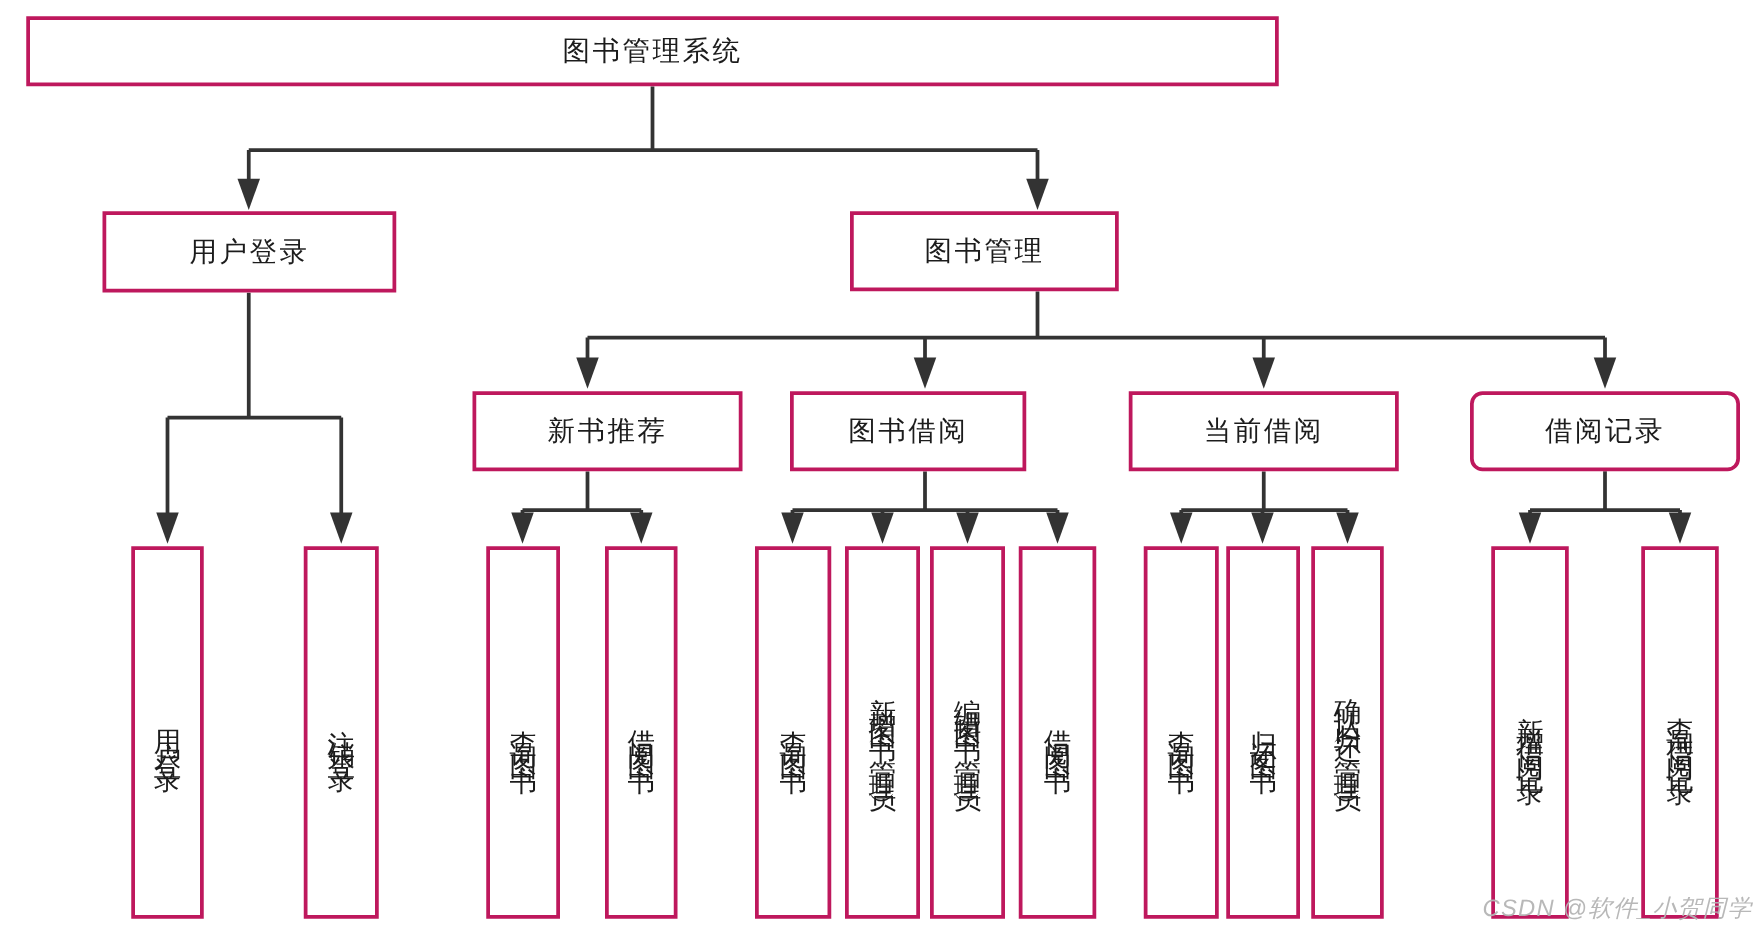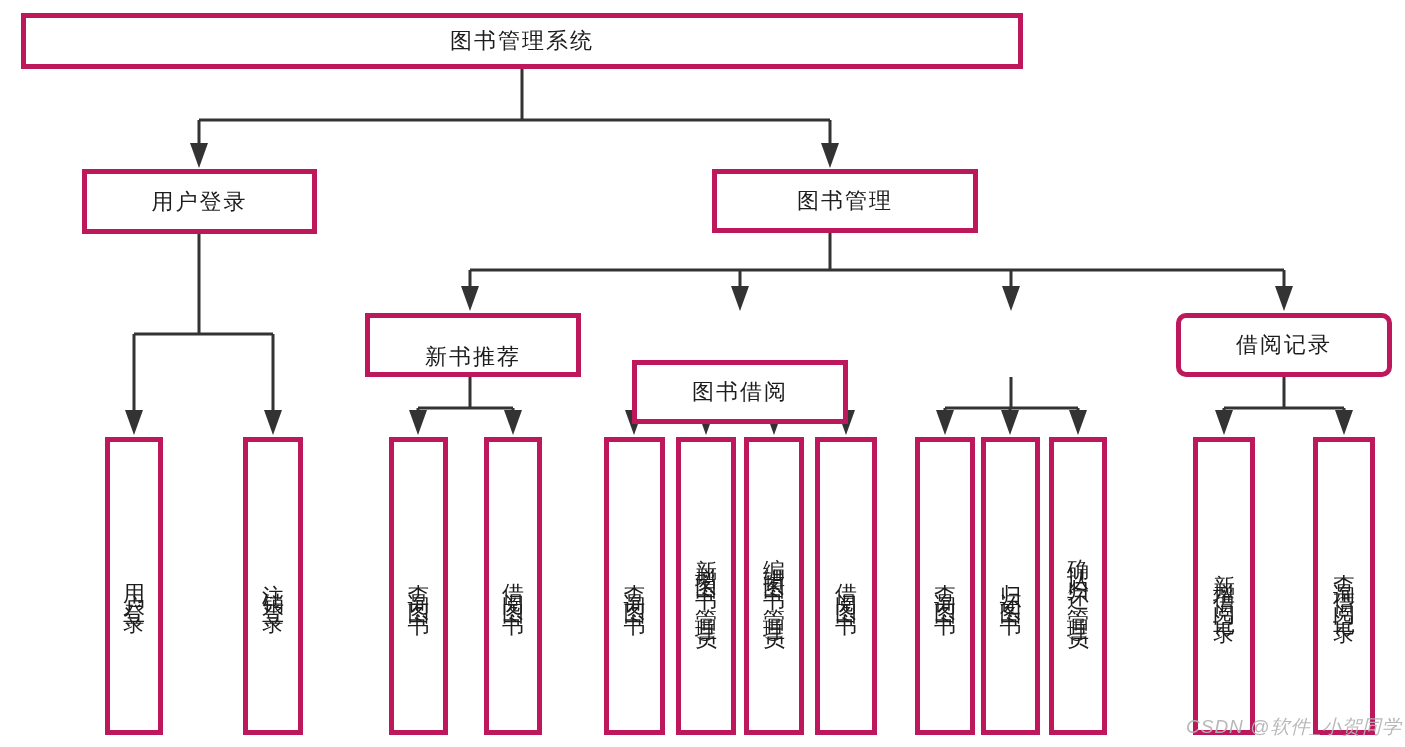--- a/index.html
+++ b/index.html
@@ -3,21 +3,21 @@
 <meta charset="utf-8">
 <style>
   html,body { margin:0; padding:0; background:#ffffff; }
   .canvas {
     position:relative; width:1405px; height:747px; background:#ffffff;
     font-family:"Liberation Sans", sans-serif; overflow:hidden;
   }
   svg.connectors { position:absolute; left:0; top:0; width:1405px; height:747px; }
   .box {
     position:absolute; box-sizing:border-box;
-    border:5px solid #be185d; background:#ffffff;
+    border:3px solid #be185d; background:#ffffff;
     display:flex; align-items:center; justify-content:center;
     color:#1c1c1c;
   }
   .h-label { font-size:22px; letter-spacing:2px; white-space:nowrap; }
   .v-label {
     writing-mode:vertical-rl; text-orientation:mixed;
     font-size:22px; letter-spacing:10px; line-height:1.1; white-space:nowrap;
   }
   .watermark {
     position:absolute; left:1186px; top:714px;
@@ -70,29 +70,32 @@
     </g>
   </svg>
 
   <div class="box" style="left:21px; top:13px; width:1002px; height:56px;">
     <span class="h-label">图书管理系统</span>
   </div>
 
   <div class="box" style="left:82px; top:169px; width:235px; height:65px;">
     <span class="h-label">用户登录</span>
   </div>
-  <div class="box" style="left:712px; top:169px; width:266px; height:64px;">
+  <div class="box" style="left:680px; top:169px; width:215px; height:64px;">
     <span class="h-label">图书管理</span>
   </div>
 
-  <div class="box" style="left:365px; top:313px; width:216px; height:64px;align-items:flex-end;">
+  <div class="box" style="left:378px; top:313px; width:216px; height:64px;">
     <span class="h-label">新书推荐</span>
   </div>
-  <div class="box" style="left:632px; top:313px; width:216px; height:64px;margin-top:47px;">
+  <div class="box" style="left:632px; top:313px; width:189px; height:64px;">
     <span class="h-label">图书借阅</span>
+  </div>
+  <div class="box" style="left:903px; top:313px; width:216px; height:64px;">
+    <span class="h-label">当前借阅</span>
   </div>
   <div class="box" style="left:1176px; top:313px; width:216px; height:64px;border-radius:10px;">
     <span class="h-label">借阅记录</span>
   </div>
 
   <div class="box leaf" style="left:105px; top:437px; width:58px; height:298px;">
     <span class="v-label">用户登录</span>
   </div>
   <div class="box leaf" style="left:243px; top:437px; width:60px; height:298px;">
     <span class="v-label">注销登录</span>

